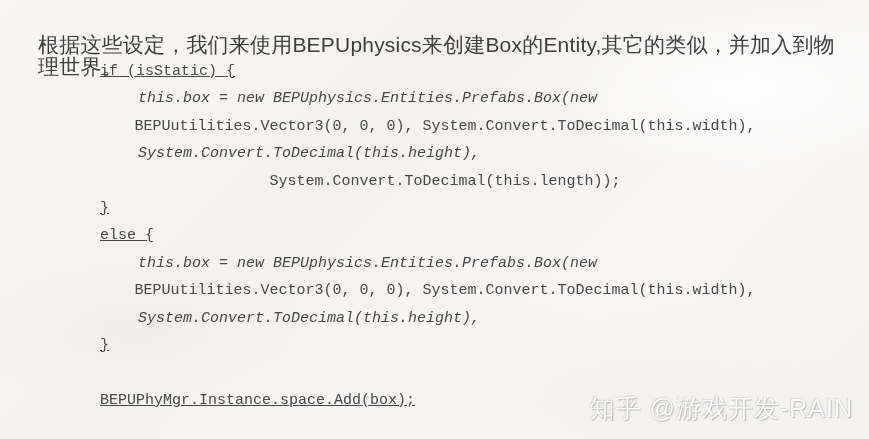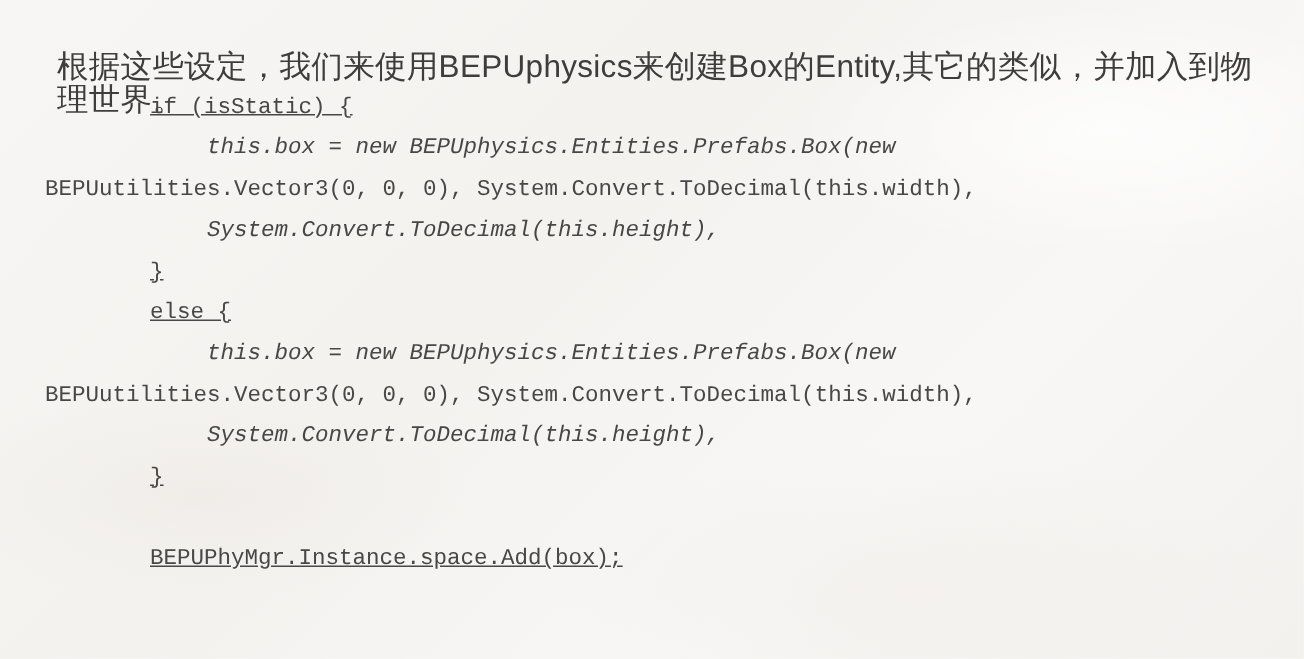--- a/index.html
+++ b/index.html
@@ -37,21 +37,21 @@
     width: 830px;
     font-family: "Liberation Mono", "DejaVu Sans Mono", monospace;
     font-size: 15px;
     color: #474747;
   }
   .code-line {
     height: 27.4px;
     line-height: 27.4px;
     white-space: pre;
   }
-  .ind-0 { padding-left: 0; }
+  .ind-0 { padding-left: 0; text-align: center; }
   .ind-1 { padding-left: 70px; text-decoration: underline; }
   .ind-2 { padding-left: 108px; font-style: italic; }
   .watermark {
     position: absolute;
     right: 16px;
     top: 392px;
     font-size: 25px;
     letter-spacing: 1px;
     color: rgba(255,255,255,0.95);
     text-shadow:
@@ -66,24 +66,26 @@
 
 <div class="screenshot">
 
   <p class="intro">根据这些设定，我们来使用BEPUphysics来创建Box的Entity,其它的类似，并加入到物理世界。</p>
 
   <div class="code-block">
     <div class="code-line ind-1">if (isStatic) {</div>
     <div class="code-line ind-2">this.box = new BEPUphysics.Entities.Prefabs.Box(new</div>
     <div class="code-line ind-0">BEPUutilities.Vector3(0, 0, 0), System.Convert.ToDecimal(this.width),</div>
     <div class="code-line ind-2">System.Convert.ToDecimal(this.height),</div>
+    <div class="code-line ind-0">System.Convert.ToDecimal(this.length));</div>
     <div class="code-line ind-1">}</div>
     <div class="code-line ind-1">else {</div>
     <div class="code-line ind-2">this.box = new BEPUphysics.Entities.Prefabs.Box(new</div>
     <div class="code-line ind-0">BEPUutilities.Vector3(0, 0, 0), System.Convert.ToDecimal(this.width),</div>
     <div class="code-line ind-2">System.Convert.ToDecimal(this.height),</div>
     <div class="code-line ind-1">}</div>
     <div class="code-line ind-0"></div>
     <div class="code-line ind-1">BEPUPhyMgr.Instance.space.Add(box);</div>
   </div>
 
+  <div class="watermark">知乎 @游戏开发-RAIN</div>
 
 </div>
 
 </body></html>

